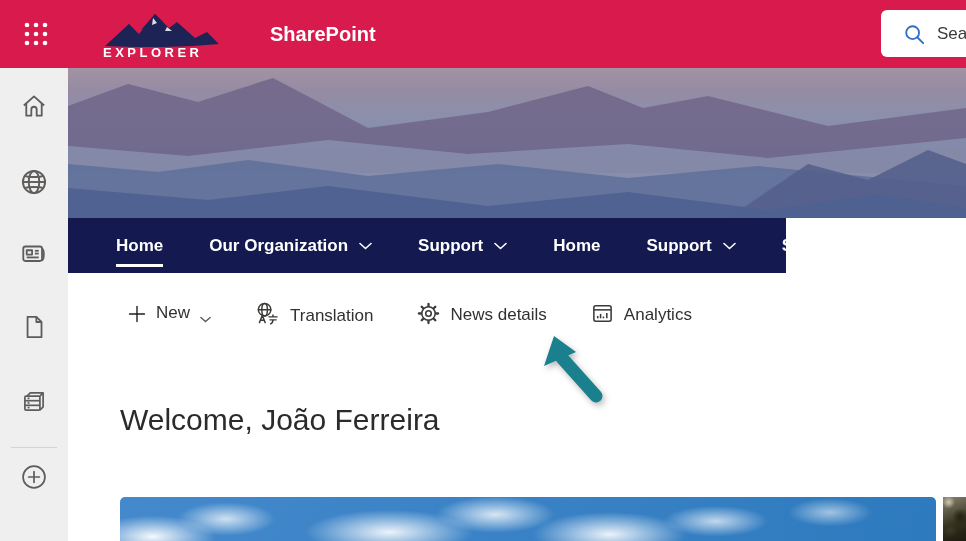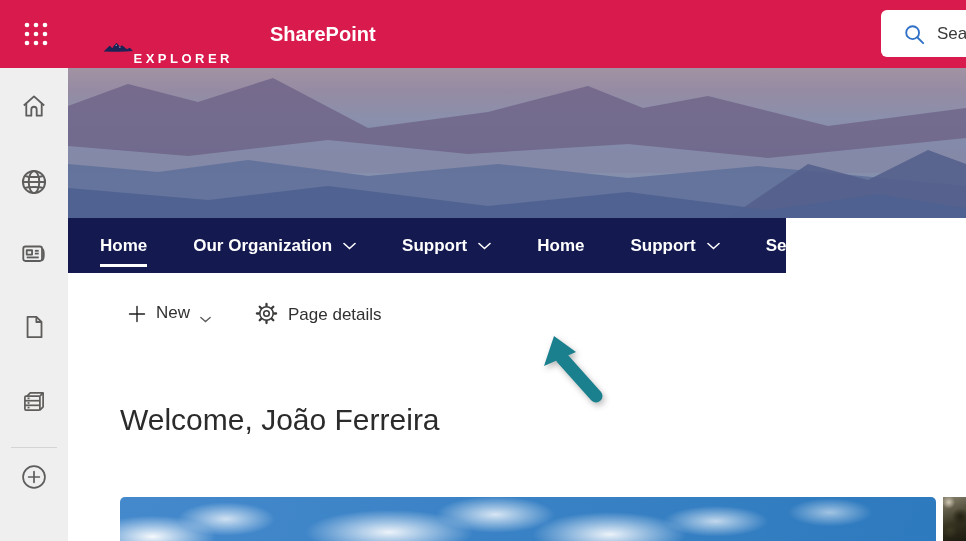--- a/index.html
+++ b/index.html
@@ -2,42 +2,42 @@
 <html><head>
 <meta charset="utf-8">
 <style>
   * { margin:0; padding:0; box-sizing:border-box; }
   body { background:#fff; font-family:"Liberation Sans", sans-serif; }
   #screen { position:relative; width:966px; height:541px; overflow:hidden; background:#fff; }
 
   
   .topbar { position:absolute; left:0; top:0; width:966px; height:68px; background:#d91a4d; display:flex; align-items:center; }
   .waffle-btn { position:absolute; left:12px; top:10px; width:48px; height:48px; display:flex; align-items:center; justify-content:center; cursor:pointer; }
-  .logo { position:absolute; left:103px; top:4px; width:130px; height:62px; display:flex; flex-direction:row; align-items:flex-end; justify-content:center; cursor:pointer; }
+  .logo { position:absolute; left:103px; top:4px; width:130px; height:62px; display:flex; flex-direction:column; align-items:flex-start; justify-content:center; cursor:pointer; }
   .logo-text { color:#fff; font-size:13px; font-weight:bold; letter-spacing:3.5px; margin-top:-3px; }
   .product-name { position:absolute; left:270px; top:0; height:70px; line-height:68px; color:#fff; font-size:20px; font-weight:700; }
   .searchbox { position:absolute; left:881px; top:10px; width:110px; height:47px; background:#fff; border-radius:6px; display:flex; align-items:center; padding-left:22px; gap:12px; }
   .searchbox input { border:none; outline:none; width:50px; font-size:17px; color:#3b3a39; font-family:"Liberation Sans", sans-serif; background:transparent; }
   .searchbox input::placeholder { color:#3b3a39; opacity:1; }
 
   
   .sidebar { position:absolute; left:0; top:68px; width:68px; height:473px; background:#efefef; display:flex; flex-direction:column; align-items:center; }
   .side-item { width:48px; height:48px; display:flex; align-items:center; justify-content:center; cursor:pointer; }
   .side-item.i1{ margin-top:14px; } .side-item.i2{ margin-top:28px; } .side-item.i3{ margin-top:24px; }
   .side-item.i4{ margin-top:25px; } .side-item.i5{ margin-top:27px; }
   .side-divider { width:46px; height:1px; background:#d4d4d4; margin-top:21px; }
   .side-item.i6{ margin-top:5px; }
 
   
   .hero { position:absolute; left:68px; top:68px; width:898px; height:150px;
     background:linear-gradient(180deg,#a293a3 0%,#958ba3 15%,#8a90ac 35%,#7d89a8 55%,#72809f 75%,#677394 100%); }
   .hero svg { display:block; width:100%; height:100%; }
 
   
-  .navbar { position:absolute; left:68px; top:218px; width:718px; height:55px; background:#141a50; display:flex; align-items:center; gap:46px; padding-left:32px; }
+  .navbar { position:absolute; left:68px; top:218px; width:718px; height:55px; background:#141a50; display:flex; align-items:center; gap:46px; padding-left:48px; }
   .nav-item { position:relative; display:inline-flex; align-items:center; gap:11px; color:#fff; font-size:17px; cursor:pointer; white-space:nowrap;font-weight:bold; }
   .nav-item.active { font-weight:700; }
   .nav-item.active::after { content:""; position:absolute; left:0; right:0; bottom:-11px; height:3px; background:#fff; }
 
   
   .toolbar { position:absolute; left:68px; top:289px; width:898px; height:48px; display:flex; align-items:center; gap:44px; padding-left:60px; color:#323130; font-size:17px; }
   .tool-item { display:inline-flex; align-items:flex-end; gap:10px; cursor:pointer; white-space:nowrap; }
 
   
   .page-title { position:absolute; left:120px; top:402px; font-size:30px; line-height:36px; font-weight:400; color:#2b2b2b; }
@@ -206,35 +206,56 @@
       <svg width="18" height="18" viewBox="0 0 18 18" fill="none" stroke="#201f1e" stroke-width="1.4" stroke-linecap="round">
         <line x1="9" y1="1.5" x2="9" y2="16.5"></line>
           <line x1="1.5" y1="9" x2="16.5" y2="9"></line>
       </svg>
       <span>New</span>
       <svg width="11" height="7" viewBox="0 0 13 8" fill="none" stroke="#605e5c" stroke-width="1.6" stroke-linecap="round">
           <path d="M1 1.5 L6.5 6.5 L12 1.5"></path>
         </svg>
     </div>
     <div class="tool-item">
+      <svg width="25" height="25" viewBox="0 0 26 26" fill="none" stroke="#3b3a39" stroke-width="1.5" stroke-linecap="round">
+        <circle cx="10" cy="9" r="6.5"></circle>
+        <ellipse cx="10" cy="9" rx="2.9" ry="6.5"></ellipse>
+        <line x1="3.5" y1="9" x2="16.5" y2="9"></line>
+        <path d="M4.6 22.5 L7.6 15 L10.6 22.5 M5.6 20 H9.6"></path>
+        <path d="M14.5 16.5 H23 M18.7 14.6 V16.5 M15.6 19.6 H22 M18.7 19.6 C18.7 21.8 18 23 16.3 23.8"></path>
+      </svg>
+      <span>Translation</span>
+    </div>
+    <div class="tool-item">
       <svg width="23" height="23" viewBox="0 0 24 24" fill="none" stroke="#3b3a39" stroke-width="1.6" stroke-linecap="round">
         <circle cx="12" cy="12" r="7"></circle>
         <circle cx="12" cy="12" r="2.9"></circle>
         <g stroke-width="2.4">
           <line x1="12" y1="2" x2="12" y2="4.2"></line>
             <line x1="12" y1="19.8" x2="12" y2="22"></line>
           <line x1="2" y1="12" x2="4.2" y2="12"></line>
             <line x1="19.8" y1="12" x2="22" y2="12"></line>
           <line x1="4.9" y1="4.9" x2="6.5" y2="6.5"></line>
             <line x1="17.5" y1="17.5" x2="19.1" y2="19.1"></line>
           <line x1="4.9" y1="19.1" x2="6.5" y2="17.5"></line>
             <line x1="17.5" y1="6.5" x2="19.1" y2="4.9"></line>
         </g>
       </svg>
-      <span>Page details</span>
+      <span>News details</span>
+    </div>
+    <div class="tool-item">
+      <svg width="23" height="23" viewBox="0 0 24 24" fill="none" stroke="#3b3a39" stroke-width="1.6" stroke-linejoin="round">
+        <rect x="3" y="4" width="18" height="16" rx="2"></rect>
+        <line x1="3" y1="8.2" x2="21" y2="8.2"></line>
+        <line x1="7" y1="17" x2="7" y2="14.6"></line>
+        <line x1="10" y1="17" x2="10" y2="12.4"></line>
+        <line x1="13" y1="17" x2="13" y2="15.2"></line>
+        <line x1="16.5" y1="17" x2="16.5" y2="11.4"></line>
+      </svg>
+      <span>Analytics</span>
     </div>
   </div>
 
   <svg class="annot-arrow" viewBox="0 0 85 72">
     <polygon fill="#1b808d" points="14,2 4,32 36,18"></polygon>
     <line x1="22" y1="24" x2="56" y2="62" stroke="#1b808d" stroke-width="13" stroke-linecap="round"></line>
   </svg>
 
   <h1 class="page-title">Welcome, João Ferreira</h1>
 

